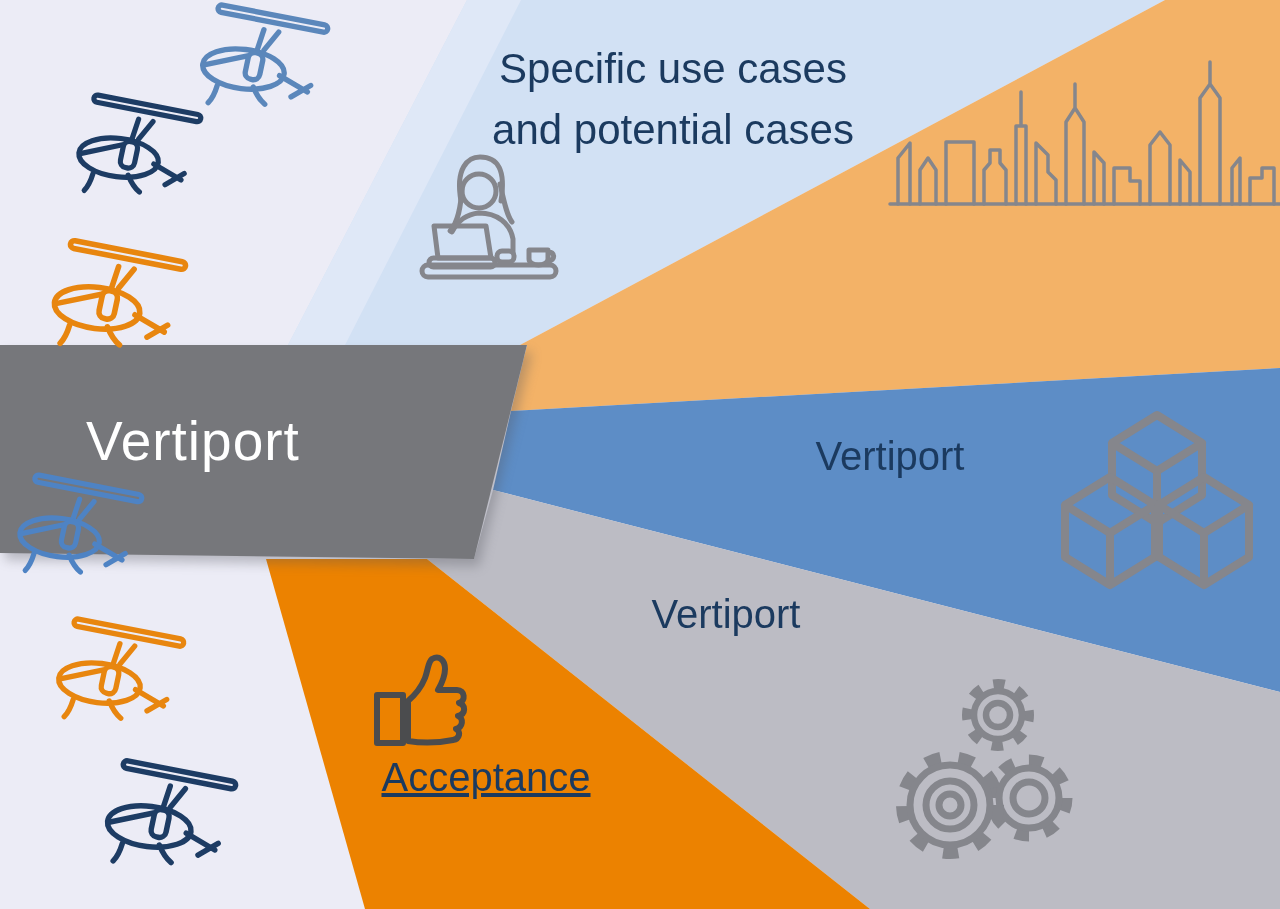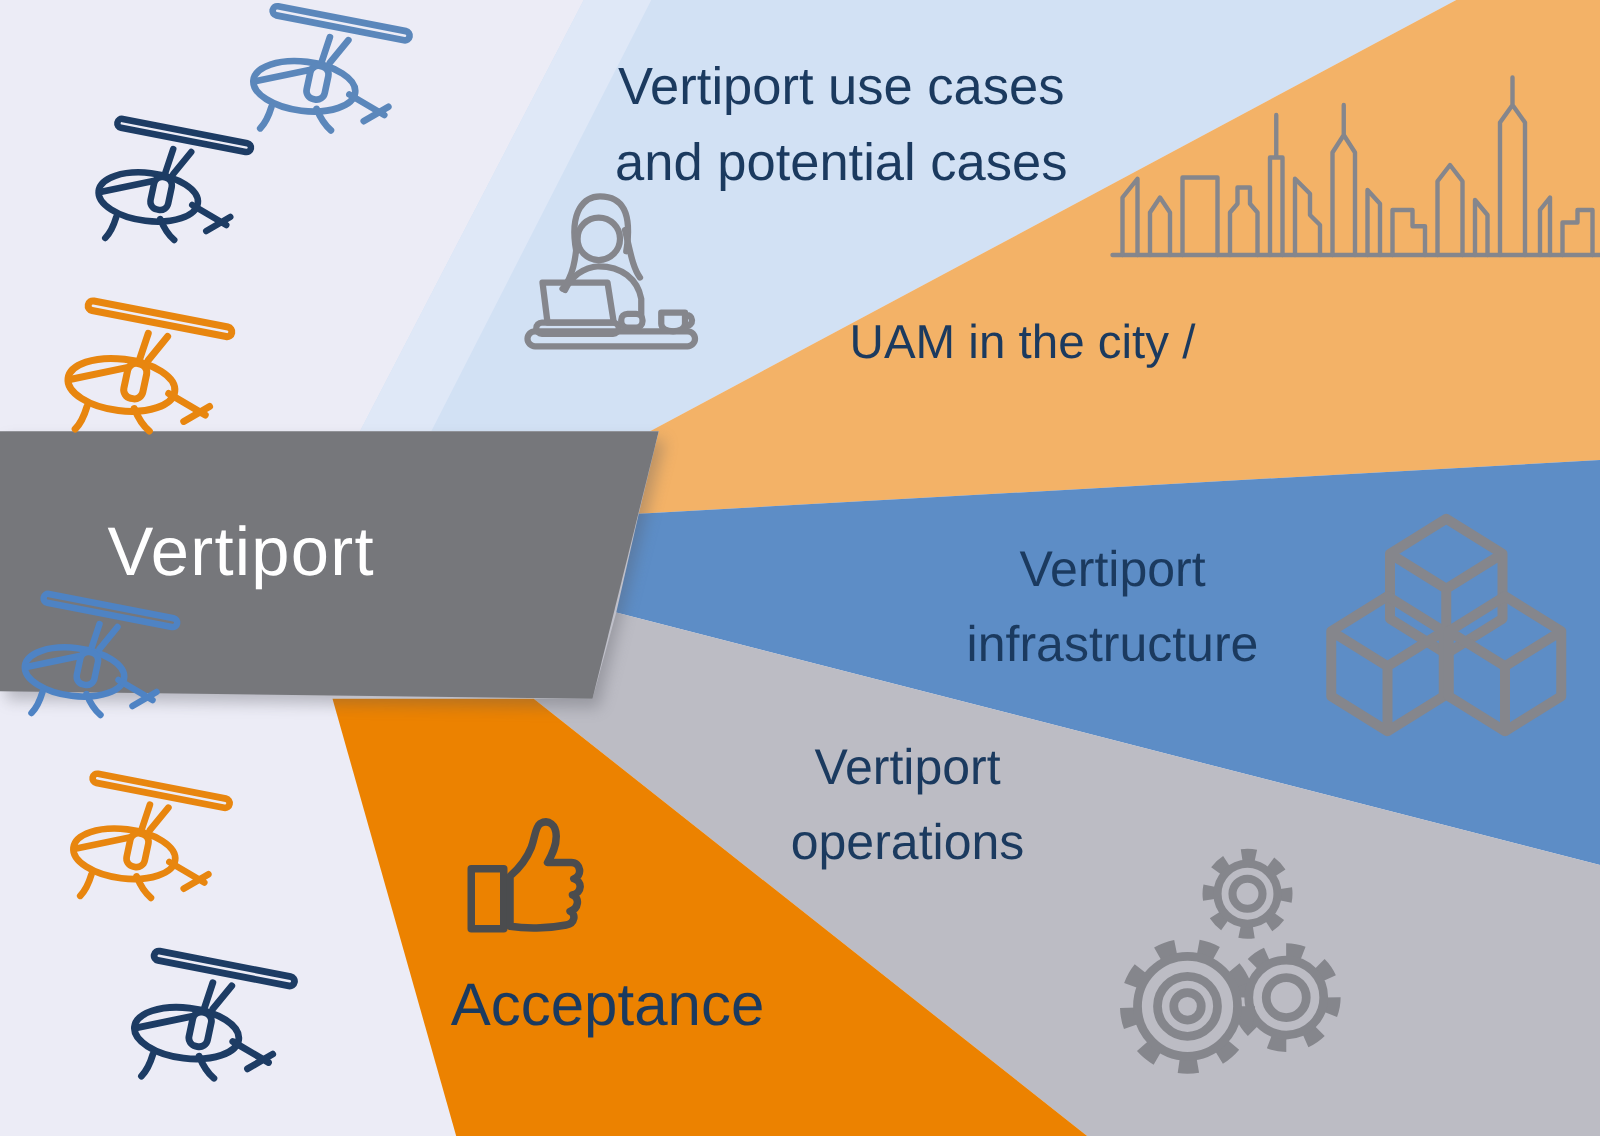--- a/index.html
+++ b/index.html
@@ -10,21 +10,21 @@
   #bg-svg{position:absolute;left:0;top:0;}
   .ray-label{
     position:absolute;color:#1b3a5f;text-align:center;white-space:nowrap;
     transform:translateX(-50%);font-weight:400;
   }
   .ray-label .ln{display:block;}
   #label-use-cases{left:673px;top:38px;font-size:42px;line-height:61px;}
   #label-uam-city{left:818px;top:245px;font-size:38px;line-height:59px;}
   #label-infrastructure{left:890px;top:426px;font-size:40px;line-height:60px;}
   #label-operations{left:726px;top:584px;font-size:40px;line-height:60px;}
-  #label-acceptance{left:486px;top:781px;font-size:48px;line-height:48px;}
+  #label-acceptance{left:486px;top:753px;font-size:40px;line-height:48px;text-decoration:underline;}
   #box-title{
     position:absolute;left:86px;top:410px;font-size:55px;line-height:62px;
     color:#ffffff;letter-spacing:1px;font-weight:400;
   }
 </style>
 </head>
 <body>
 
 <div id="stage">
 
@@ -137,35 +137,32 @@
       <use href="#heli"></use>
     </g>
     <g transform="translate(72,766) scale(0.84)" stroke="#1d3c64">
       <use href="#heli"></use>
     </g>
   </svg>
 
   <div id="box-title">Vertiport</div>
 
   <div class="ray-label" id="label-use-cases">
-    <span class="ln">Vertiport use cases</span>
+    <span class="ln">Specific use cases</span>
     <span class="ln">and potential cases</span>
   </div>
 
   <div class="ray-label" id="label-uam-city">
-    <span class="ln">UAM in the city /</span>
   </div>
 
   <div class="ray-label" id="label-infrastructure">
     <span class="ln">Vertiport</span>
-    <span class="ln">infrastructure</span>
   </div>
 
   <div class="ray-label" id="label-operations">
     <span class="ln">Vertiport</span>
-    <span class="ln">operations</span>
   </div>
 
   <div class="ray-label" id="label-acceptance">
     <span class="ln">Acceptance</span>
   </div>
 
 </div>
 
 </body></html>

